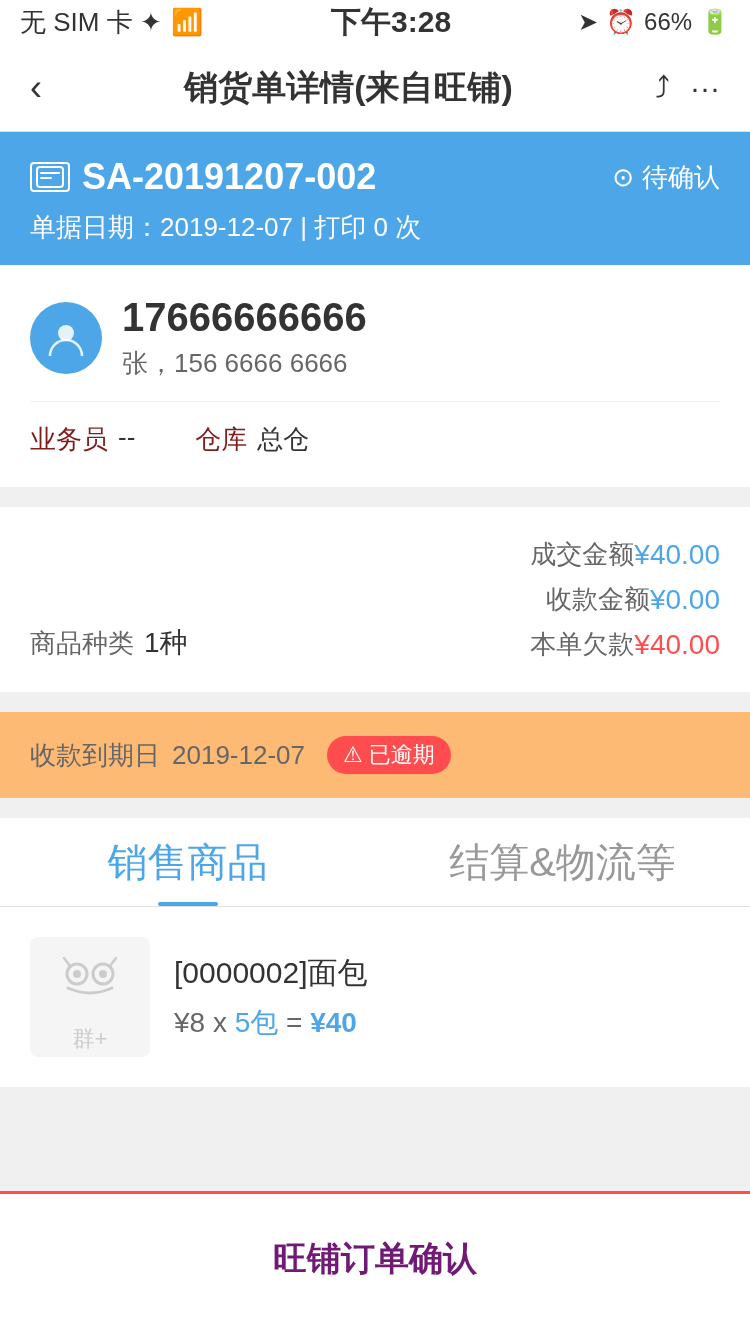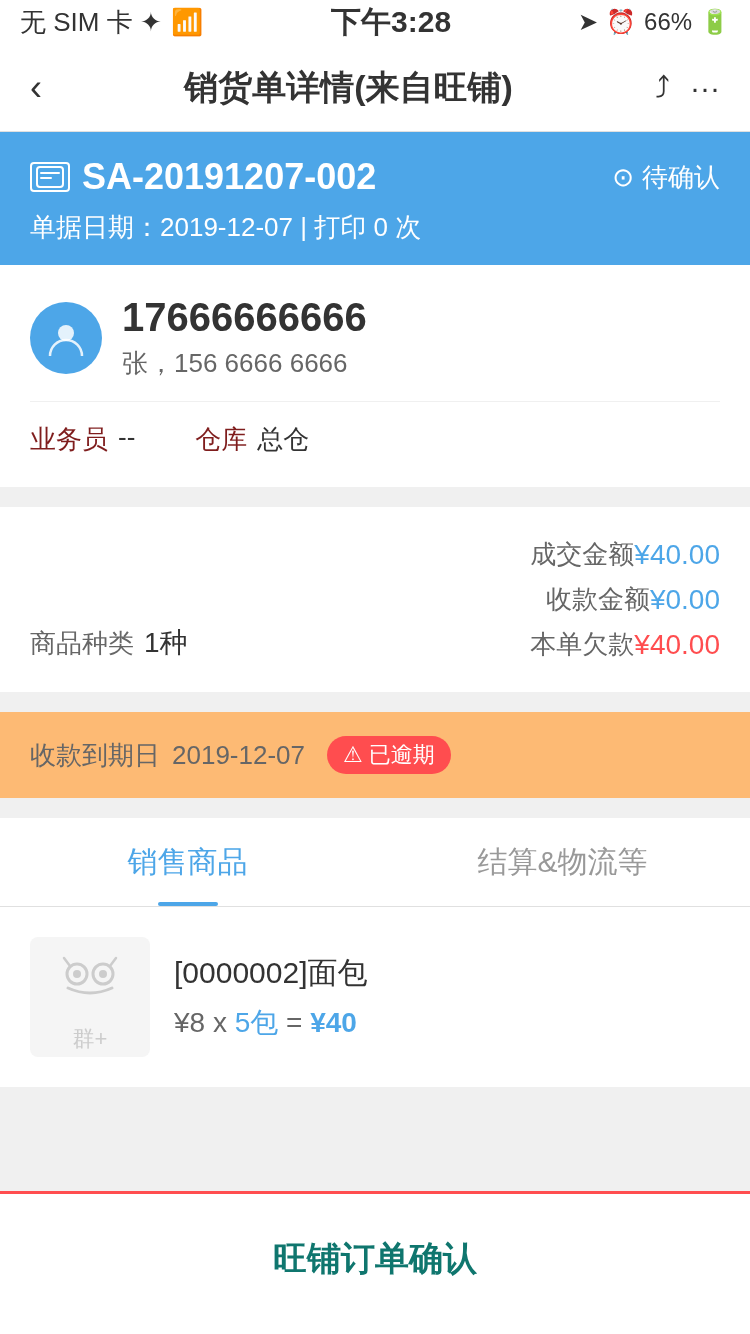--- a/index.html
+++ b/index.html
@@ -215,21 +215,21 @@
       margin-top: 20px;
       display: flex;
       border-bottom: 1px solid #e0e0e0;
     }
     .tab {
       flex: 1;
       height: 88px;
       display: flex;
       align-items: center;
       justify-content: center;
-      font-size: 30px;
+      font-size: 40px;
       color: #999;
       cursor: pointer;
       position: relative;
     }
     .tab.active {
       color: #4da6e8;
     }
     .tab.active::after {
       content: '';
       position: absolute;
@@ -301,21 +301,21 @@
       width: 750px;
       background: #fff;
       padding: 20px 30px 30px;
       border-top: 3px solid #ff4d4f;
     }
     .confirm-btn {
       width: 100%;
       height: 90px;
       border: none;
       background: #fff;
-      color: #0f766e;
+      color: #701a75;
       font-size: 34px;
       font-weight: 600;
       cursor: pointer;
       display: flex;
       align-items: center;
       justify-content: center;
     }
   </style>
 </head>
 <body>

